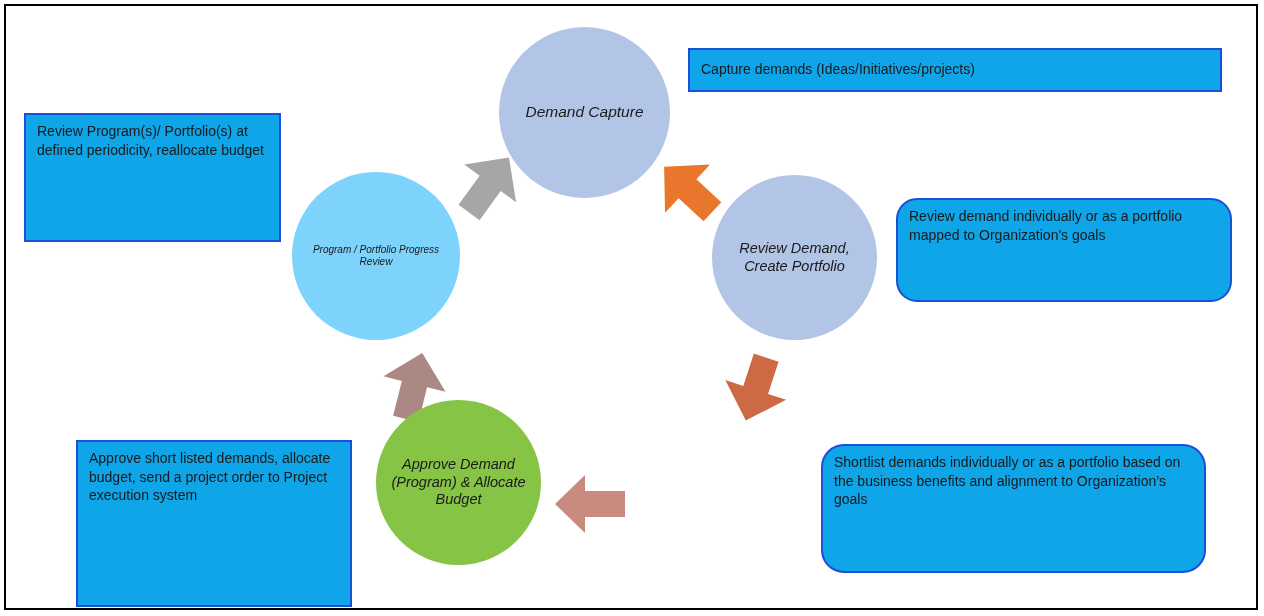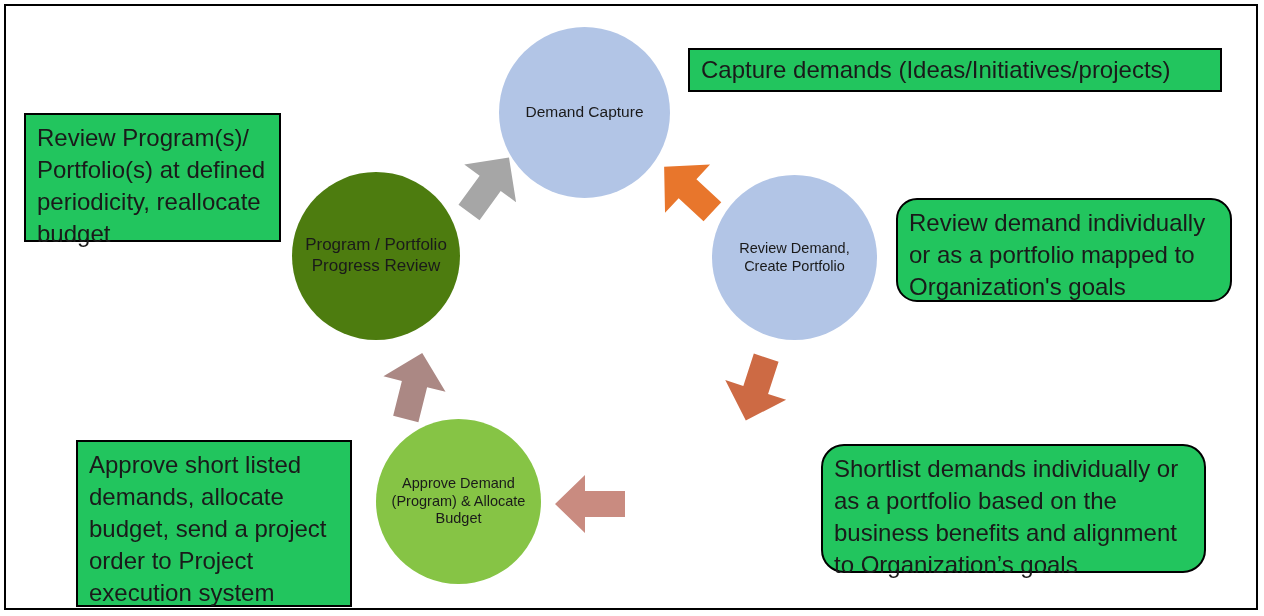--- a/index.html
+++ b/index.html
@@ -34,60 +34,60 @@
     border-radius: 50%;
     display: flex;
     align-items: center;
     justify-content: center;
     text-align: center;
     color: #1a1a1a;
     font-size: 15.5px;
     line-height: 1.22;
     box-sizing: border-box;
   }
-  .circle span { display: block; width: 88%; }
+  .circle span { display: block; width: 88%; font-style: italic; }
 
   #circle-demand-capture {
     left: 499px; top: 27px; width: 171px; height: 171px;
     background: #b2c5e6;
   }
   #circle-review-demand {
     left: 712px; top: 175px; width: 165px; height: 165px;
     background: #b2c5e6;
     font-size: 14.5px;
   }
   #circle-prioritized-demand {
     left: 631px; top: 420px; width: 165px; height: 165px;
     background: #8196b2;
     font-size: 14.5px;
   }
   #circle-approve-demand {
-    left: 376px; top: 419px; width: 165px; height: 165px;
+    left: 376px; top: 400px; width: 165px; height: 165px;
     background: #86c445;
     font-size: 14.5px;
   }
   #circle-program-review {
     left: 292px; top: 172px; width: 168px; height: 168px;
-    background: #4d7c0f;
-    font-size: 17px;
+    background: #7dd3fc;
+    font-size: 10px;
   }
 
   
   .arrow {
     position: absolute;
   }
 
   
   .callout {
     position: absolute;
-    background: #22c55e;
-    border: 2px solid #000000;
+    background: #0ea5e9;
+    border: 2px solid #1d4ed8;
     box-sizing: border-box;
     color: #1a1a1a;
-    font-size: 24px;
+    font-size: 14px;
     line-height: 1.33;
     padding: 7px 11px 8px 11px;
     white-space: pre-line;
   }
   #callout-capture  { left: 688px; top: 48px;  width: 534px; height: 44px; display:flex; align-items:center; }
   #callout-program  { left: 24px;  top: 113px; width: 257px; height: 129px; }
   #callout-review   { left: 896px; top: 198px; width: 336px; height: 104px; border-radius: 21px; }
   #callout-shortlist{ left: 821px; top: 444px; width: 385px; height: 129px; border-radius: 23px; }
   #callout-approve  { left: 76px;  top: 440px; width: 276px; height: 167px; }
 </style>

